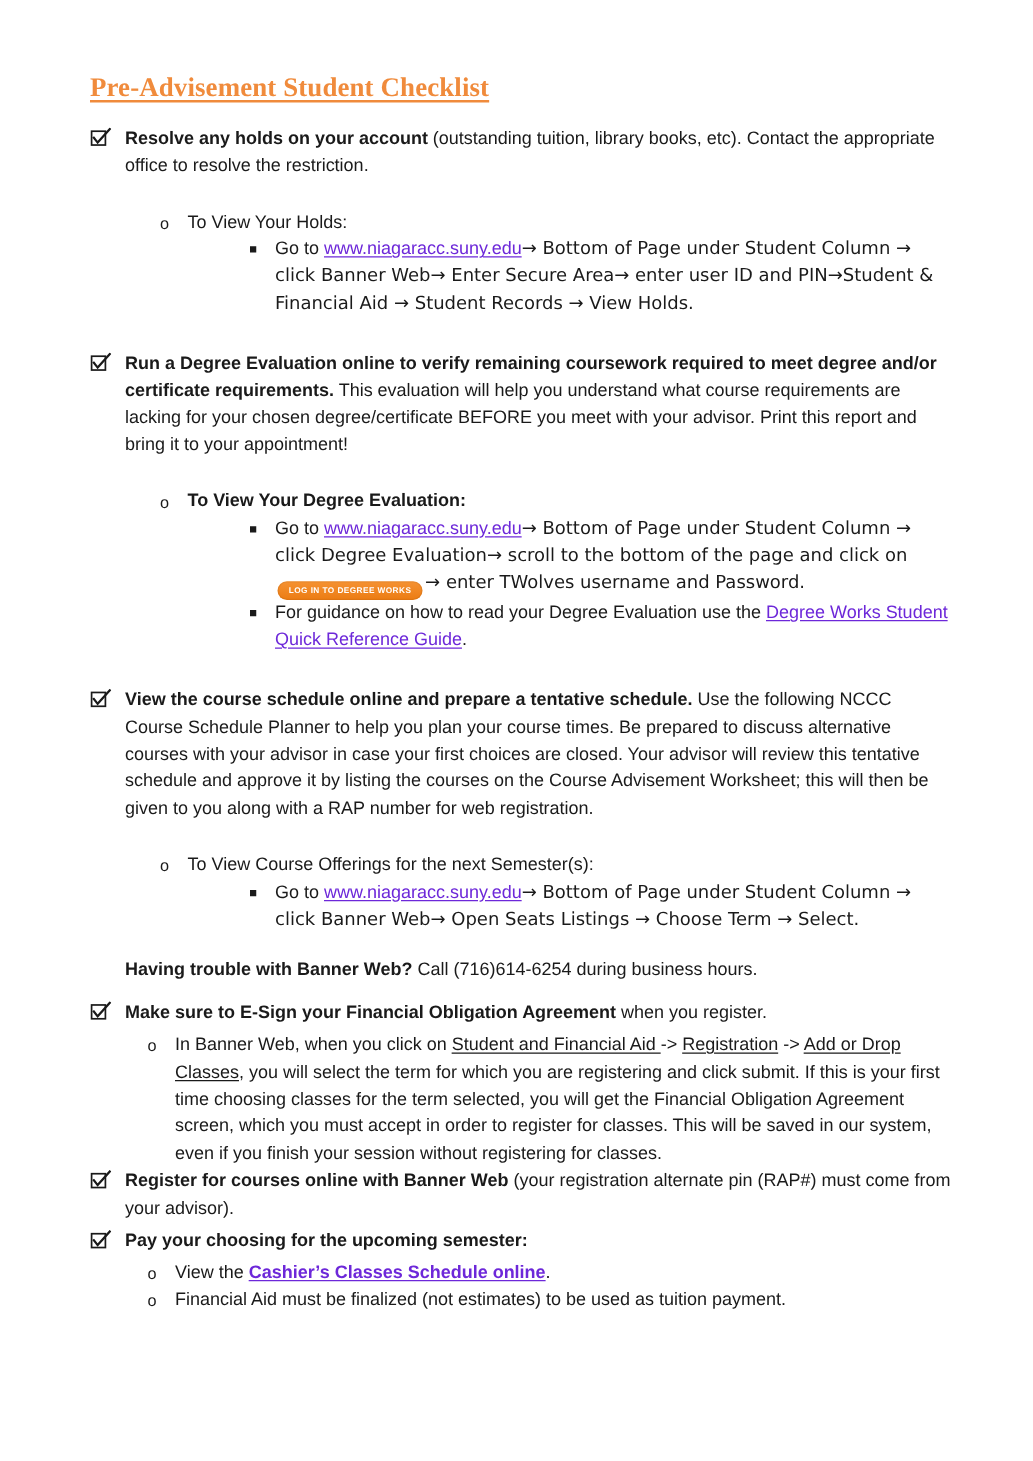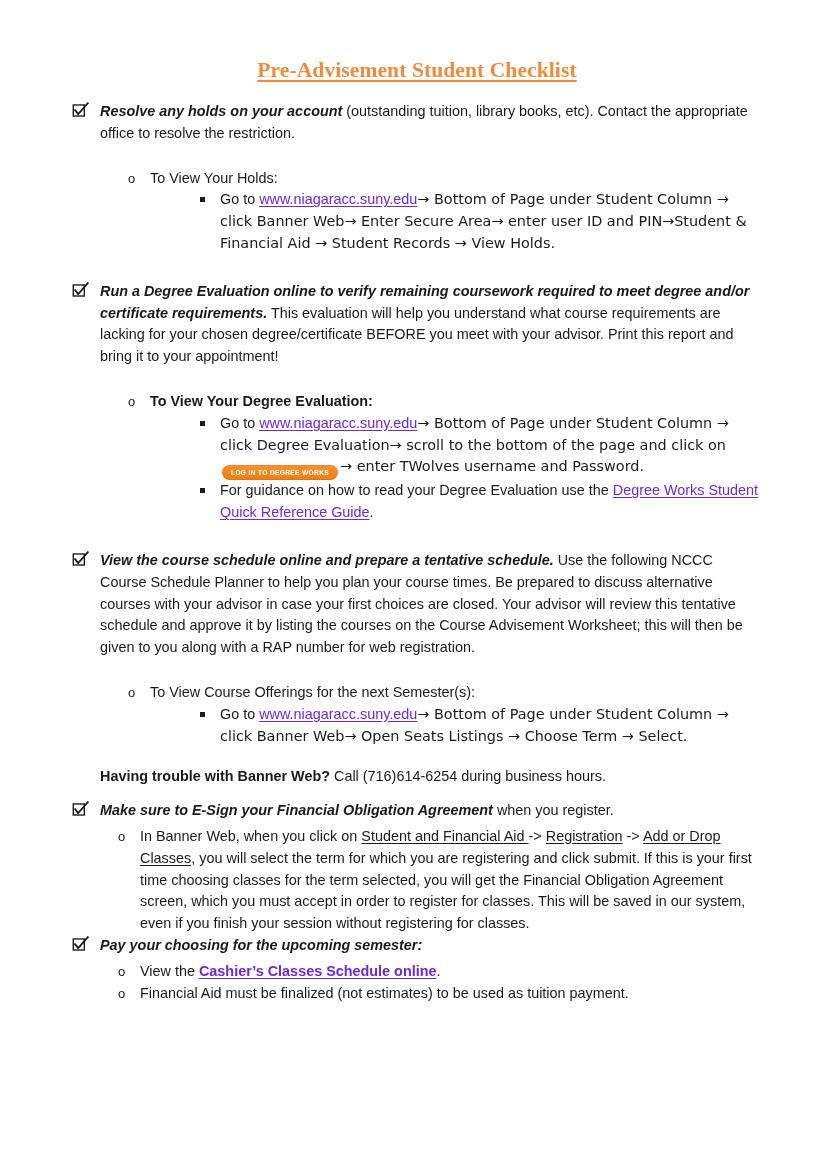--- a/index.html
+++ b/index.html
@@ -25,21 +25,21 @@
     top: 58px;
     width: 690px;
   }
 
   
   .doc-title {
     font-family: "Liberation Serif", serif;
     font-weight: bold;
     font-size: 21.5px;
     color: #F08B3C;
-    text-align: center;
+    text-align: left;
     text-decoration: underline;
     text-underline-offset: 3px;
     letter-spacing: 0.1px;
     margin: 0 0 18px 0;
     padding: 0;
   }
   .doc-title.second {
     margin-top: 20px;
     margin-bottom: 20px;
   }
@@ -58,21 +58,20 @@
     height: 17px;
   }
   .check-item .body {
     font-size: 14.4px;
     line-height: 21.8px;
     color: #1a1a1a;
     text-align: left;
   }
   .lead {
     font-weight: bold;
-    font-style: italic;
   }
 
   
   .level1 {
     margin: 0;
     padding: 0;
     list-style: none;
   }
   .level1 > li {
     position: relative;
@@ -265,20 +264,29 @@
       </div>
     </div>
 
     <ul class="level1 tight">
       <li>
         <span class="marker">o</span>
         <span>In Banner Web, when you click on </span><span class="ul-plain">Student and Financial Aid </span><span>-&gt; </span><span class="ul-plain">Registration</span><span> -&gt; </span><span class="ul-plain">Add or Drop Classes</span><span>, you will select the term for which you are registering and click submit.  If this is your first time choosing classes for the term selected, you will get the Financial Obligation Agreement screen, which you must accept in order to register for classes.  This will be saved in our system, even if you finish your session without registering for classes.</span>
       </li>
     </ul>
 
+    <div class="check-item">
+      <svg class="check-box" viewBox="0 0 20 20">
+        <rect x="1.5" y="3.5" width="13" height="13" fill="none" stroke="#1a1a1a" stroke-width="1.6"></rect>
+        <path d="M3.6 9.6 L7.2 14.2 L18.6 1.4" fill="none" stroke="#1a1a1a" stroke-width="2.1" stroke-linecap="square"></path>
+      </svg>
+      <div class="body">
+        <span class="lead">Register for courses online with Banner Web</span><span> (your registration alternate pin (RAP#) must come from your advisor).</span>
+      </div>
+    </div>
 
     <div class="check-item">
       <svg class="check-box" viewBox="0 0 20 20">
         <rect x="1.5" y="3.5" width="13" height="13" fill="none" stroke="#1a1a1a" stroke-width="1.6"></rect>
         <path d="M3.6 9.6 L7.2 14.2 L18.6 1.4" fill="none" stroke="#1a1a1a" stroke-width="2.1" stroke-linecap="square"></path>
       </svg>
       <div class="body">
         <span class="lead">Pay your choosing for the upcoming semester:</span>
       </div>
     </div>

